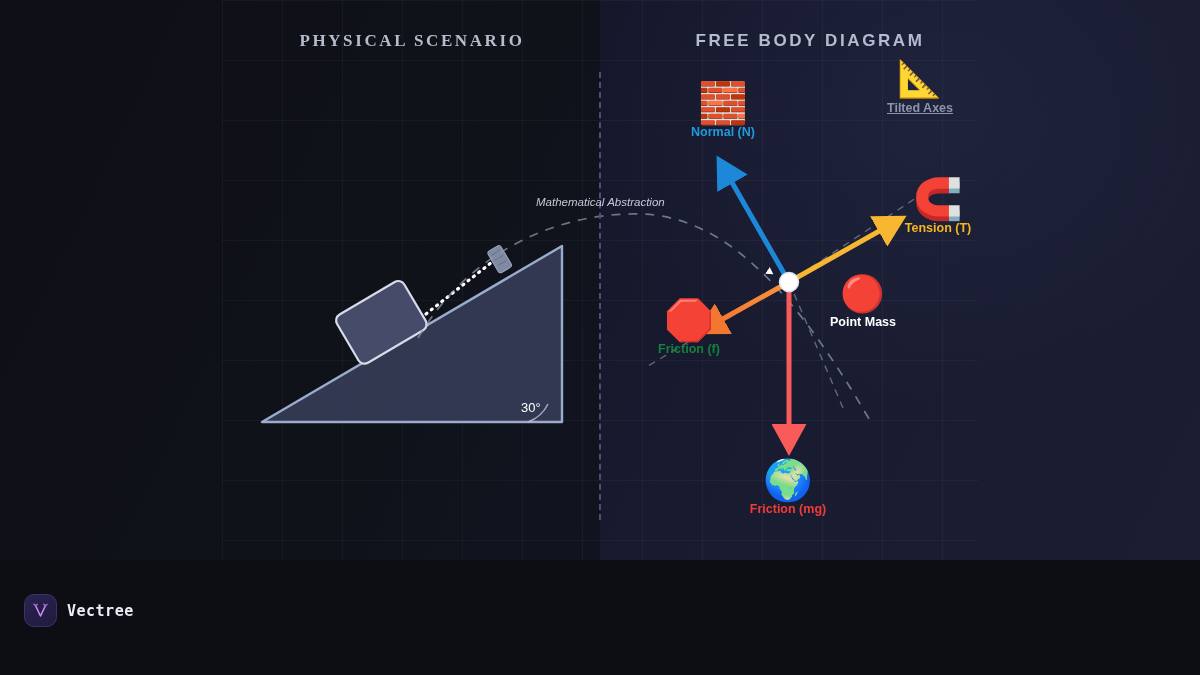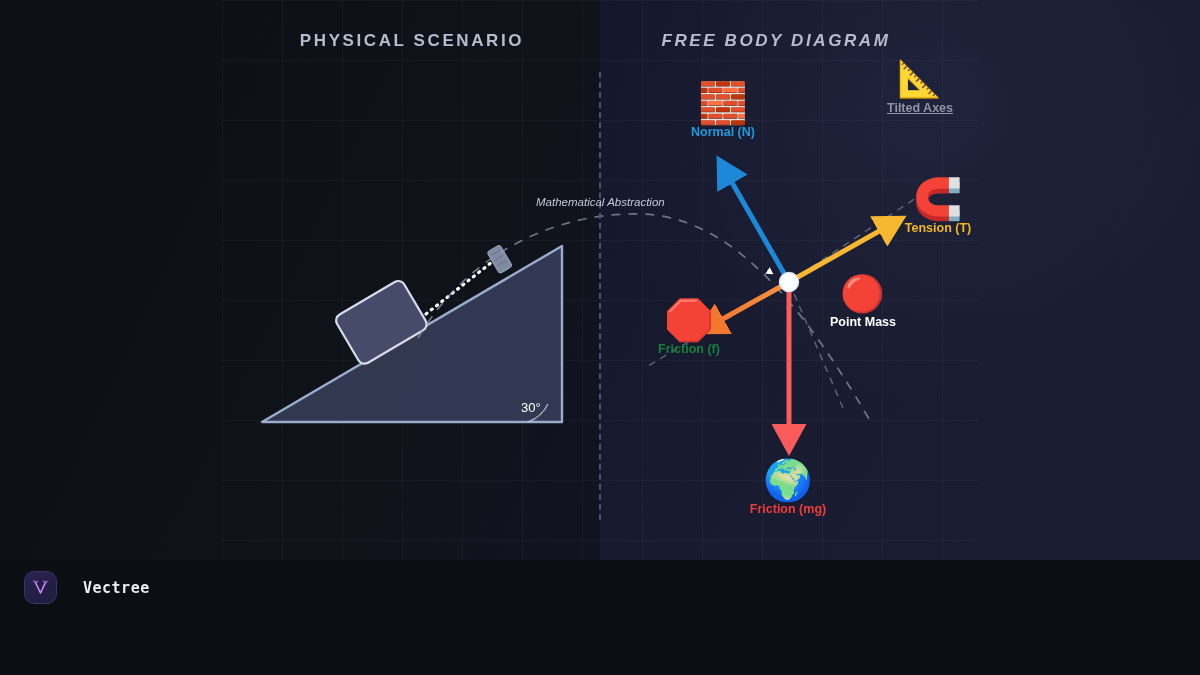--- a/index.html
+++ b/index.html
@@ -32,22 +32,22 @@
       linear-gradient(to bottom, rgba(150,165,210,.055) 1px, transparent 1px);
     background-size:60px 60px;
     background-position:0px 0px;
   }
   .panel-titles{ position:absolute; left:0; top:0; width:1200px; }
   .ptitle{
     position:absolute; top:31px;
     font-size:17px; font-weight:bold; letter-spacing:2.6px;
     color:#b6bccd; text-align:center; width:420px;
   }
-  #pt-left{ left:202px; }
-  #pt-right{ left:566px;font-style:italic; }
+  #pt-left{ left:202px;font-family:Liberation Serif, serif; }
+  #pt-right{ left:600px; }
 
   .divider{
     position:absolute; left:599px; top:72px; width:0; height:448px;
     border-left:2px dashed #4a5170;
   }
   .abstraction-label{
     position:absolute; left:536px; top:196px;
     font-size:11.5px; font-style:italic; color:#c4c9d8;
     white-space:nowrap;
   }
@@ -77,21 +77,21 @@
   #it-axes .emoji-glyph{ font-size:36px; line-height:42px; }
   #it-axes .emoji-cap{ color:#8d95aa; font-weight:bold; font-size:12.5px;text-decoration:underline; }
 
   .angle-label{
     position:absolute; left:521px; top:400px;
     font-size:13px; color:#ffffff;
   }
 
   
   .footer{ position:absolute; left:0; top:560px; width:1200px; height:115px; background:#0d0e14; }
-  .brand-row{ position:absolute; left:24px; top:11px; display:flex; align-items:center; gap:26px; }
+  .brand-row{ position:absolute; left:24px; top:34px; display:flex; align-items:center; gap:10px; }
   .brand-logo{
     width:33px; height:33px; border-radius:10px;
     background:linear-gradient(150deg,#2a2350,#201b3e);
     border:1px solid #3b3268;
     display:flex; align-items:center; justify-content:center;
   }
   .brand-name{
     font-family:"DejaVu Sans Mono", monospace; font-size:15px;
     font-weight:bold; color:#eceef5; letter-spacing:.5px;
   }

